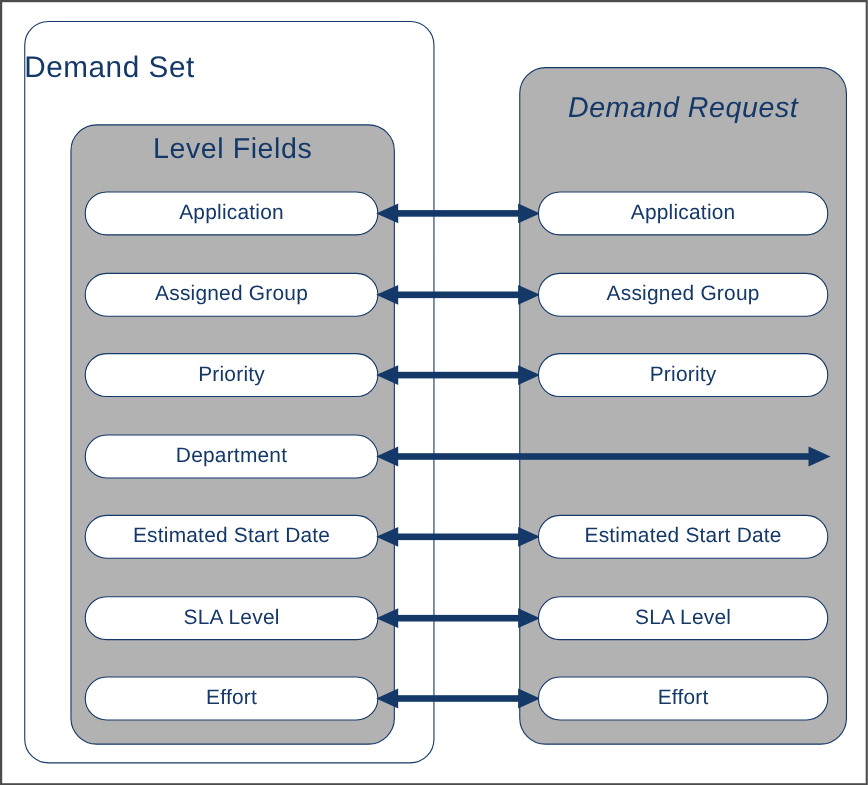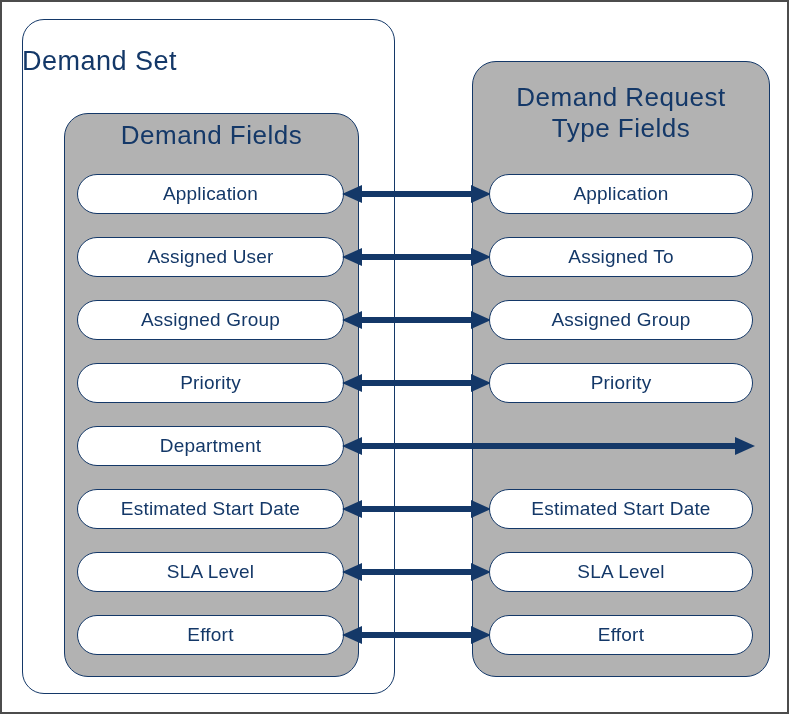--- a/index.html
+++ b/index.html
@@ -56,20 +56,21 @@
   }
   .right-box-title{
     position:absolute;
     left:470px;top:80px;width:298px;
     text-align:center;
     font-size:26px;
     line-height:31px;
     color:var(--navy);
     letter-spacing:0.5px;
     z-index:3;
+    font-style:italic;
   }
   
   .rows{
     position:absolute;
     left:75px;top:172px;
     width:676px;height:481px;
     display:flex;
     flex-direction:column;
     justify-content:space-between;
     z-index:4;
@@ -124,47 +125,37 @@
 
 <div class="window">
 
   <div class="demand-set-box"></div>
 
   <div class="demand-set-title">Demand Set</div>
 
   <div class="gray-box left-gray-box"></div>
   <div class="gray-box right-gray-box"></div>
 
-  <div class="left-box-title">Demand Fields</div>
+  <div class="left-box-title">Level Fields</div>
 
   <div class="right-box-title">
     <div>Demand Request</div>
-    <div>Type Fields</div>
   </div>
 
   <div class="rows">
     <div class="mapping-row">
       <div class="pill pill-left">Application</div>
       <div class="arrow">
         <div class="arrow-head-left"></div>
         <div class="arrow-shaft"></div>
         <div class="arrow-head-right"></div>
       </div>
       <div class="pill pill-right">Application</div>
     </div>
 
-    <div class="mapping-row">
-      <div class="pill pill-left">Assigned User</div>
-      <div class="arrow">
-        <div class="arrow-head-left"></div>
-        <div class="arrow-shaft"></div>
-        <div class="arrow-head-right"></div>
-      </div>
-      <div class="pill pill-right">Assigned To</div>
-    </div>
 
     <div class="mapping-row">
       <div class="pill pill-left">Assigned Group</div>
       <div class="arrow">
         <div class="arrow-head-left"></div>
         <div class="arrow-shaft"></div>
         <div class="arrow-head-right"></div>
       </div>
       <div class="pill pill-right">Assigned Group</div>
     </div>

